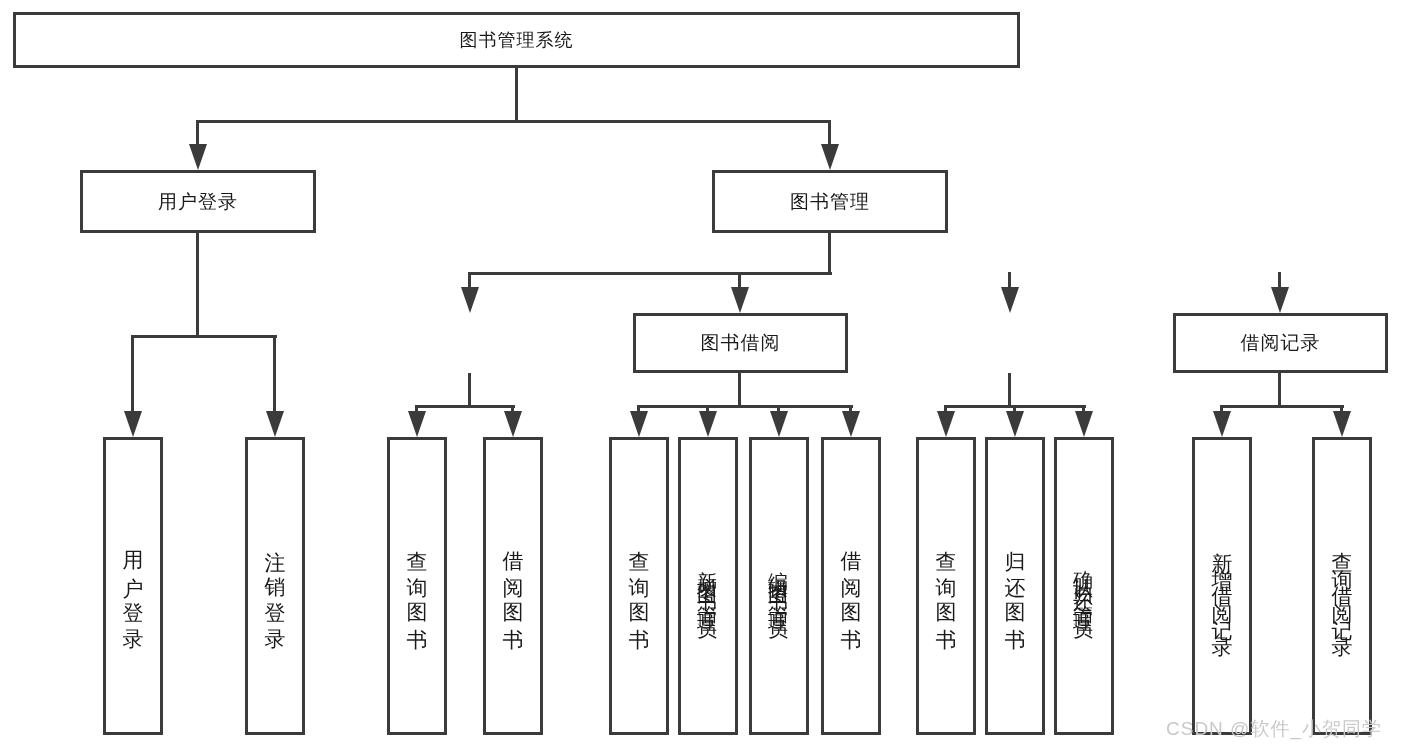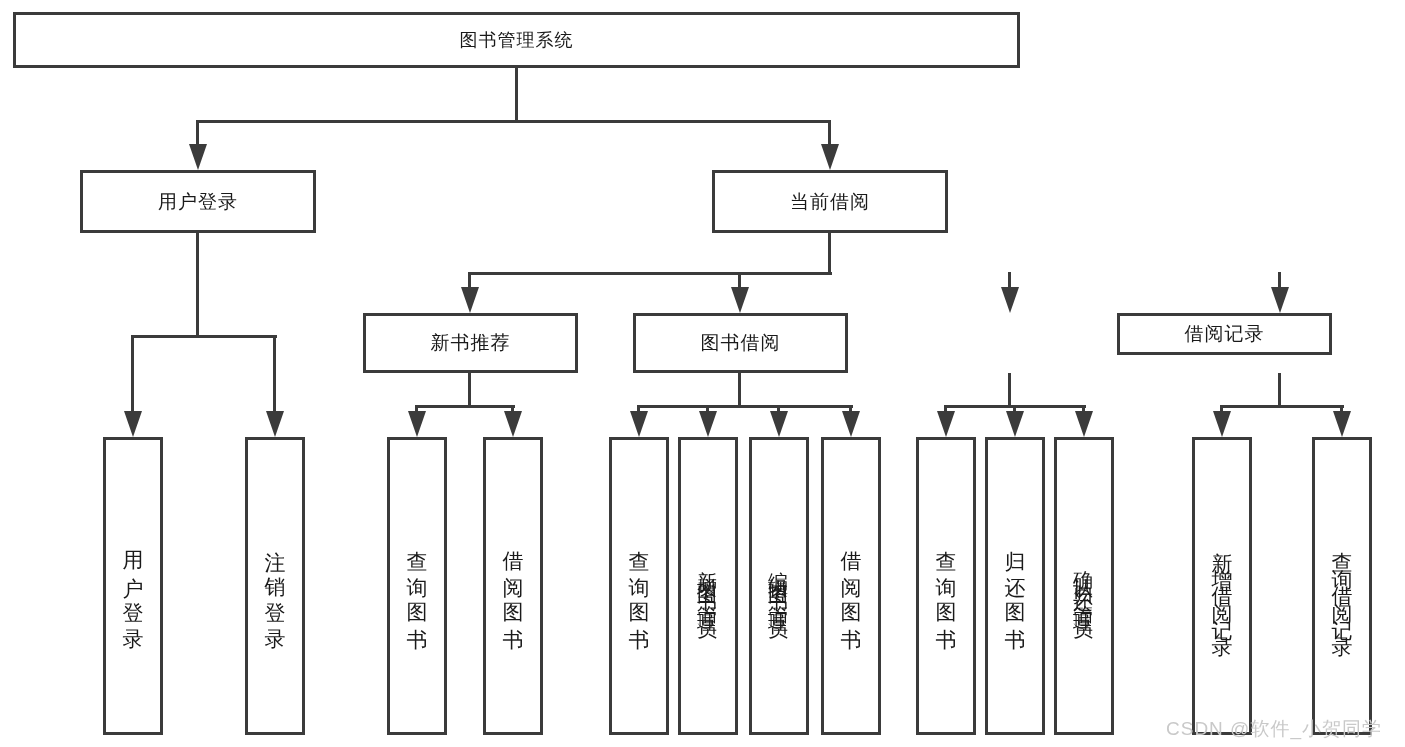--- a/index.html
+++ b/index.html
@@ -63,25 +63,24 @@
   }
 </style>
 </head>
 <body>
 
 <div class="canvas">
 
   <div class="box root" style="left:13px;top:12px;width:1007px;height:56px;">图书管理系统</div>
 
   <div class="box" style="left:80px;top:170px;width:236px;height:63px;">用户登录</div>
-  <div class="box" style="left:712px;top:170px;width:236px;height:63px;">当前借阅</div>
+  <div class="box" style="left:712px;top:170px;width:236px;height:63px;">图书管理</div>
 
-  <div class="box" style="left:363px;top:313px;width:215px;height:60px;">新书推荐</div>
   <div class="box" style="left:633px;top:313px;width:215px;height:60px;">图书借阅</div>
-  <div class="box" style="left:1117px;top:313px;width:215px;height:42px;">借阅记录</div>
+  <div class="box" style="left:1173px;top:313px;width:215px;height:60px;">借阅记录</div>
 
   <div class="leaf" style="left:103px;">用户登录</div>
   <div class="leaf" style="left:245px;">注销登录</div>
   <div class="leaf" style="left:387px;">查询图书</div>
   <div class="leaf" style="left:483px;">借阅图书</div>
   <div class="leaf" style="left:609px;">查询图书</div>
   <div class="leaf long" style="left:678px;">新增图书（管理员）</div>
   <div class="leaf long" style="left:749px;">编辑图书（管理员）</div>
   <div class="leaf" style="left:821px;">借阅图书</div>
   <div class="leaf" style="left:916px;">查询图书</div>

